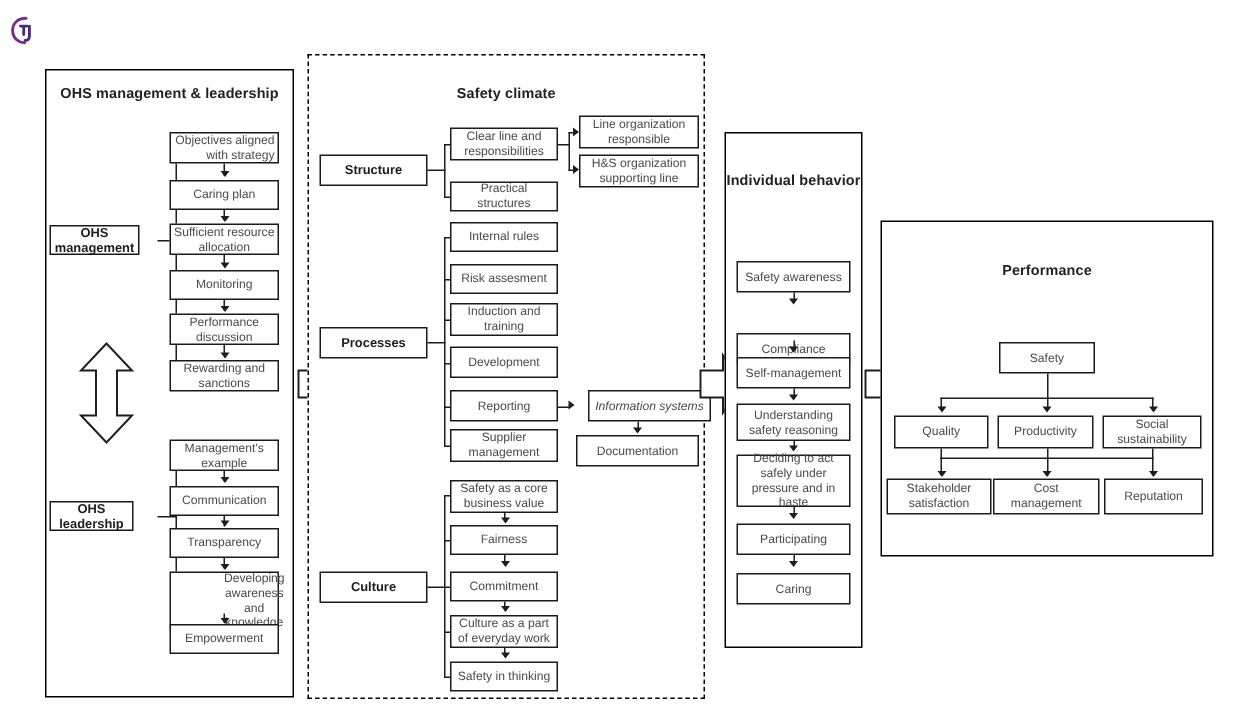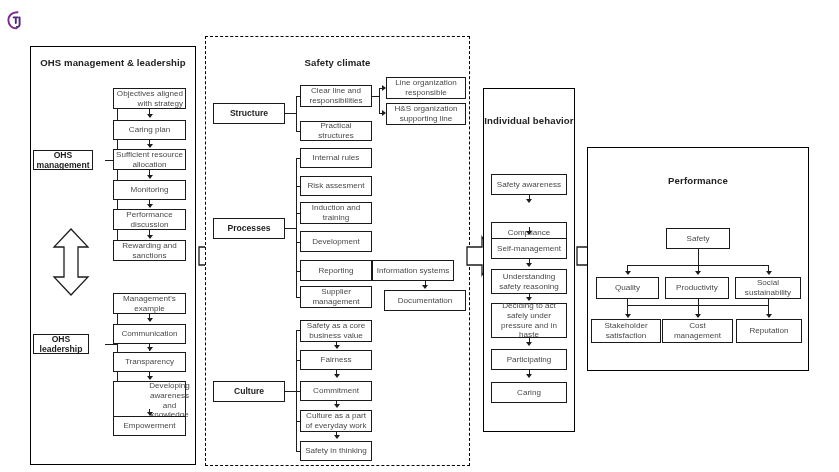--- a/index.html
+++ b/index.html
@@ -151,21 +151,21 @@
 
 <div class="abs node" style="left:300px;top:148px;width:72px;height:20px;">Internal rules</div>
 <div class="abs node" style="left:300px;top:176px;width:72px;height:20px;">Risk assesment</div>
 <div class="abs node" style="left:300px;top:202px;width:72px;height:22px;">Induction and training</div>
 <div class="abs node" style="left:300px;top:231px;width:72px;height:21px;">Development</div>
 <div class="abs node" style="left:300px;top:260px;width:72px;height:21px;">Reporting</div>
 <div class="abs node" style="left:300px;top:286px;width:72px;height:22px;">Supplier management</div>
 
 <div class="ln h abs" style="left:372px;top:270.5px;width:8px;"></div>
 <div class="arw-r abs" style="left:379px;top:267.4px;"></div>
-<div class="abs node" style="left:372px;top:260px;width:82px;height:21px;">Information systems</div>
+<div class="abs node" style="left:392px;top:260px;width:82px;height:21px;font-style:italic;">Information systems</div>
 <div class="ln v abs" style="left:424.5px;top:281px;height:7px;"></div>
 <div class="arw-d abs" style="left:422px;top:285px;"></div>
 <div class="abs node" style="left:384px;top:290px;width:82px;height:21px;">Documentation</div>
 
 <div class="abs node bold" style="left:213px;top:381px;width:72px;height:21px;">Culture</div>
 <div class="ln h abs" style="left:285px;top:391px;width:12px;"></div>
 <div class="ln v abs" style="left:296px;top:330px;height:122px;"></div>
 <div class="ln h abs" style="left:296px;top:330px;width:7px;"></div>
 <div class="ln h abs" style="left:296px;top:360px;width:7px;"></div>
 <div class="ln h abs" style="left:296px;top:391px;width:7px;"></div>

